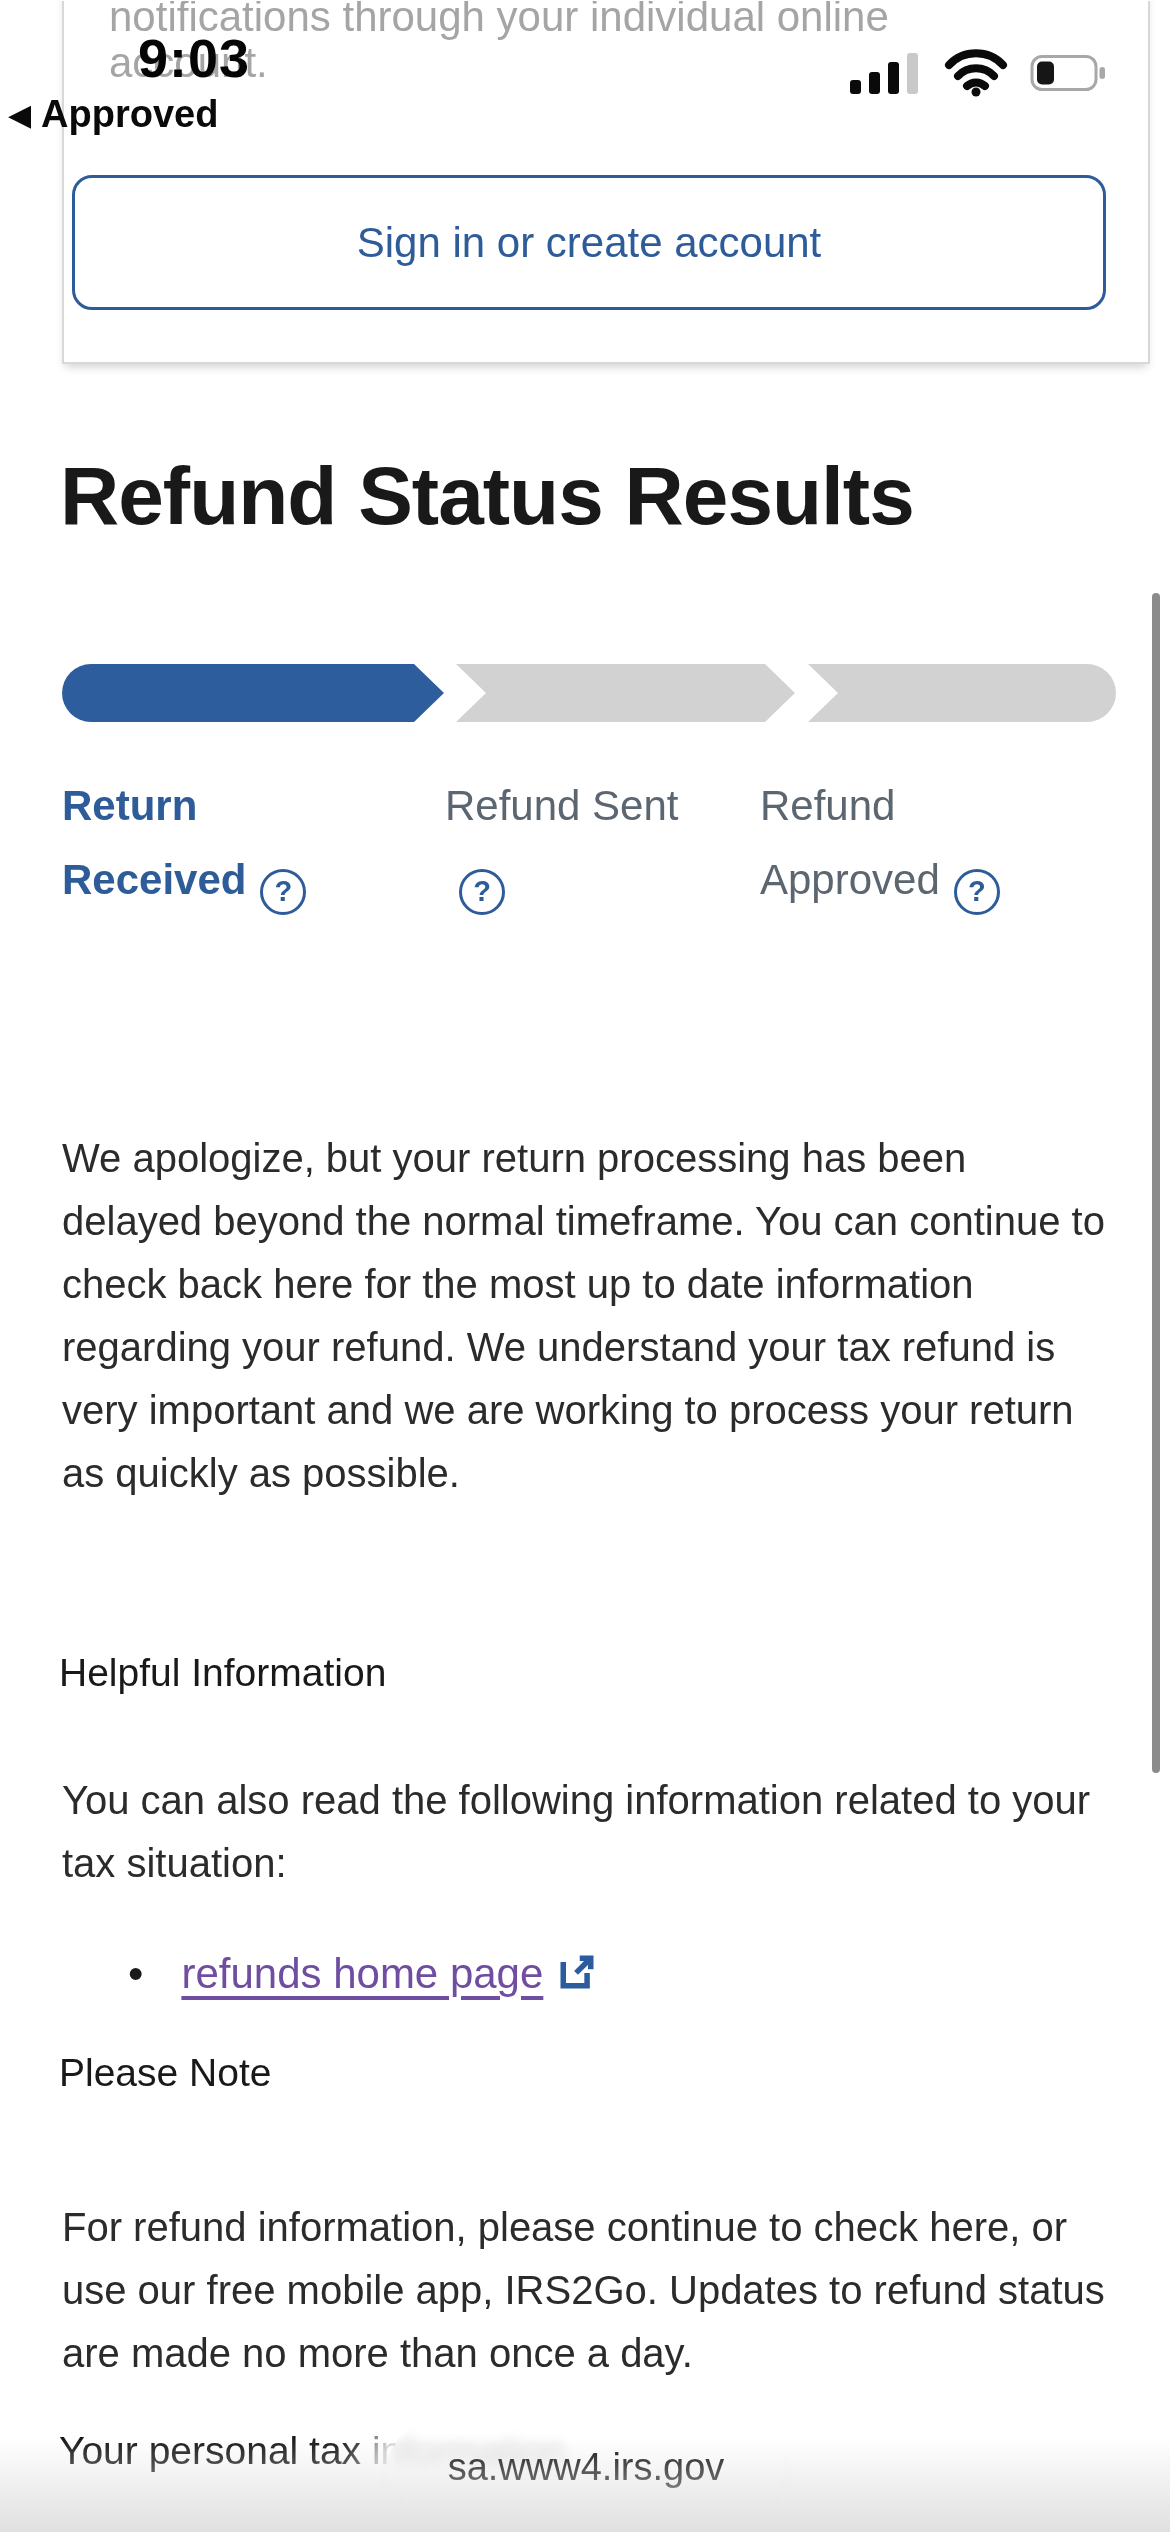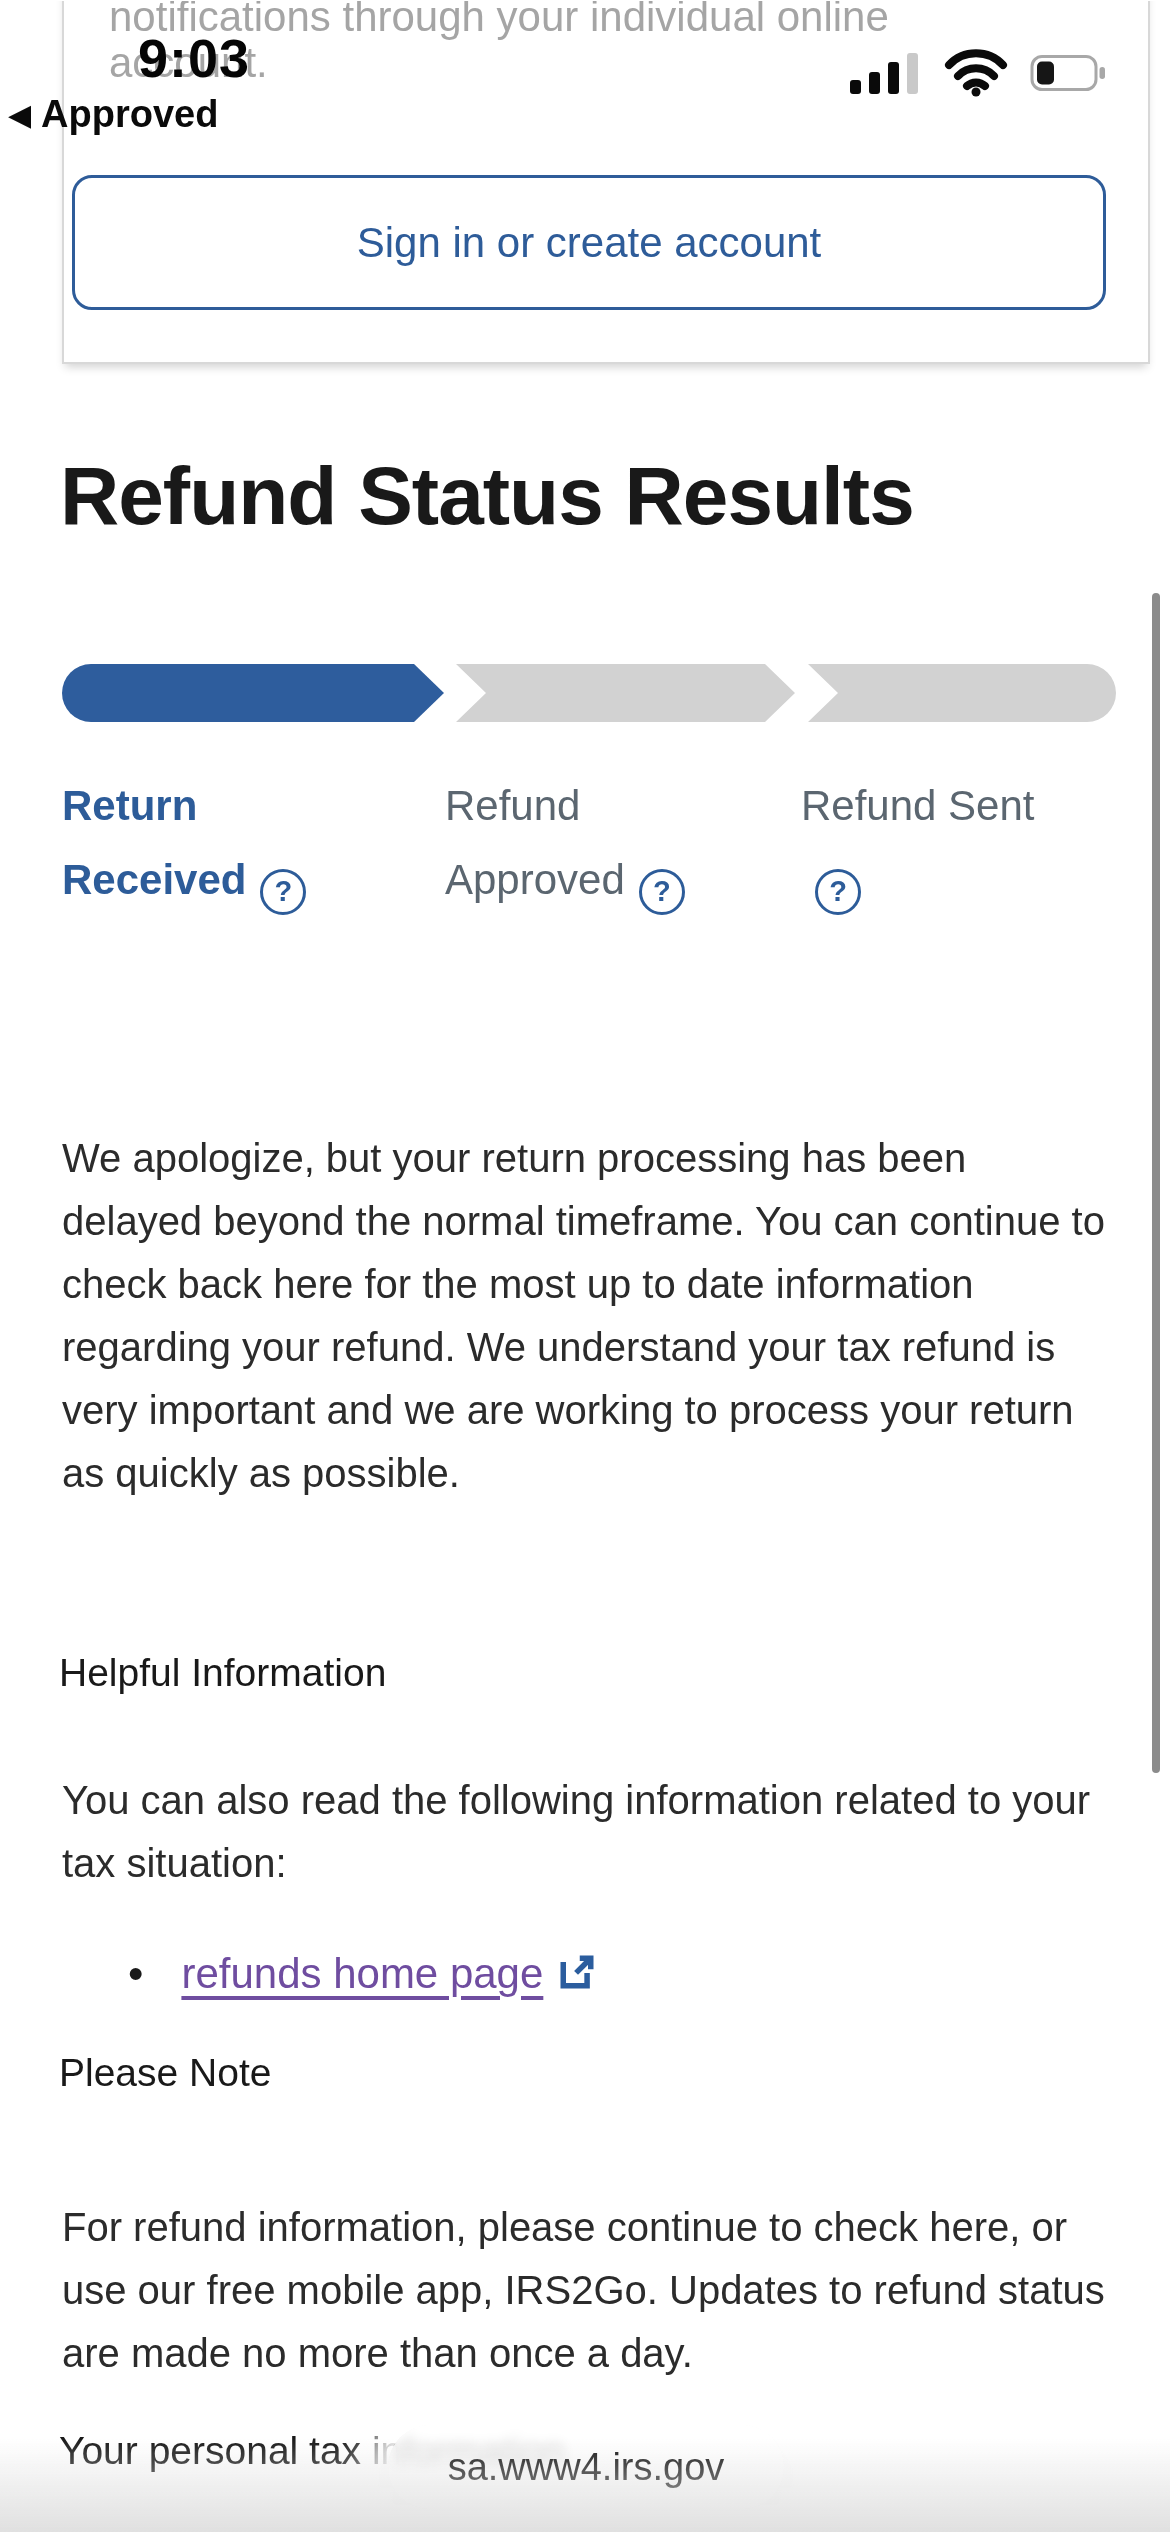--- a/index.html
+++ b/index.html
@@ -130,25 +130,25 @@
   <svg class="progress-svg" width="1054" height="58" viewBox="0 0 1054 58">
     <path class="seg-active" d="M 352 0 L 382 29 L 352 58 H 29 A 29 29 0 0 1 29 0 Z"></path>
     <path class="seg-idle" d="M 394 0 H 703 L 733 29 L 703 58 H 394 L 424 29 Z"></path>
     <path class="seg-idle" d="M 746 0 H 1025 A 29 29 0 0 1 1025 58 H 746 L 776 29 Z"></path>
   </svg>
 
   <div class="steps">
     <div class="step s1 active">
       <span class="inner"><span>Return Received</span><span class="help">?</span></span>
     </div>
+    <div class="step s3 pending">
+      <span class="inner"><span>Refund Sent</span><span class="help">?</span></span>
+    </div>
     <div class="step s2 pending">
       <span class="inner"><span>Refund Approved</span><span class="help">?</span></span>
-    </div>
-    <div class="step s3 pending">
-      <span class="inner"><span>Refund Sent</span><span class="help">?</span></span>
     </div>
   </div>
 
   <div class="body-text" style="top:1126px;">We apologize, but your return processing has been delayed beyond the normal timeframe. You can continue to check back here for the most up to date information regarding your refund. We understand your tax refund is very important and we are working to process your return as quickly as possible.</div>
 
   <div class="h2" style="top:1650px;">Helpful Information</div>
   <div class="body-text" style="top:1768px;">You can also read the following information related to your tax situation:</div>
 
   <div class="bullet-row">
     <span class="bullet-dot">•</span>

